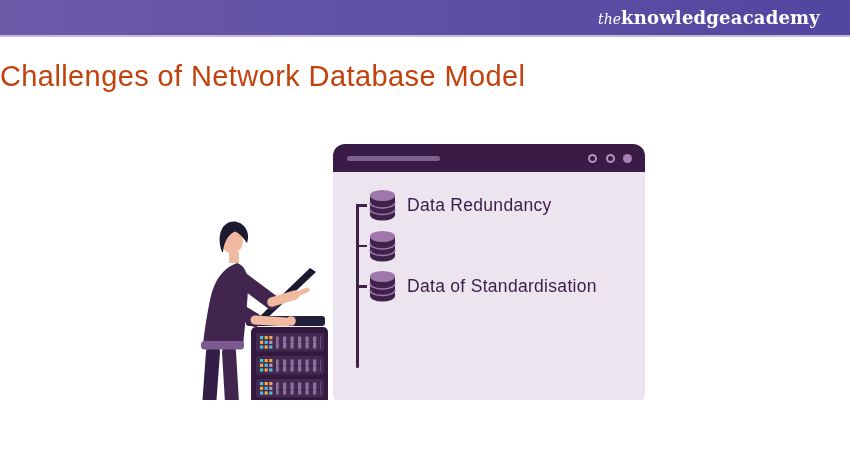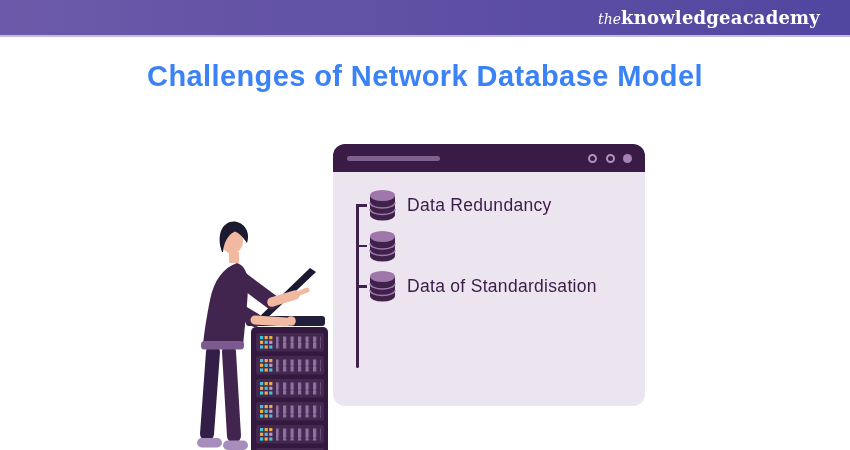--- a/index.html
+++ b/index.html
@@ -1,31 +1,31 @@
 <!DOCTYPE html>
 <html><head>
 <meta charset="utf-8">
 <style>
   html,body{margin:0;padding:0;}
   body{font-family:"Liberation Sans",sans-serif;}
-  .stage{position:relative;width:850px;height:450px;background:#ffffff;overflow:hidden;}
+  .stage{position:relative;width:850px;height:400px;background:#ffffff;overflow:hidden;}
 
   
   .band{position:absolute;left:0;top:0;width:850px;height:37px;
         background:linear-gradient(90deg,#6c5aa9 0%,#5e4fa4 55%,#5146a0 100%);
         border-bottom:2px solid #c3bade;box-sizing:border-box;}
   .logo{position:absolute;right:30px;top:7px;color:#ffffff;font-family:"DejaVu Serif","Liberation Serif",serif;
         white-space:nowrap;line-height:22px;}
   .logo .the{font-style:italic;font-weight:400;font-size:14px;}
   .logo .kn{font-weight:700;font-size:18px;letter-spacing:0.2px;}
   .logo .ac{font-weight:700;font-size:18px;letter-spacing:0.2px;}
 
   
-  .title{position:absolute;left:0;top:60px;width:850px;text-align:center;
-         color:#3b82f6;font-size:29px;font-weight:700;letter-spacing:0.4px;}
+  .title{position:absolute;left:0;top:60px;width:850px;text-align:left;
+         color:#c2410c;font-size:29px;font-weight:400;letter-spacing:0.4px;}
 
   
   .illus{position:absolute;left:193px;top:210px;width:142px;height:240px;}
 
   
   .card{position:absolute;left:333px;top:144px;width:312px;height:262px;
         background:#ece5f0;border-radius:12px;}
   .card-header{position:absolute;left:0;top:0;width:312px;height:28px;
         background:#3a1b46;border-radius:12px 12px 0 0;}
   .addr-bar{position:absolute;left:14px;top:12px;width:93px;height:4.5px;border-radius:3px;background:#7e618c;}

